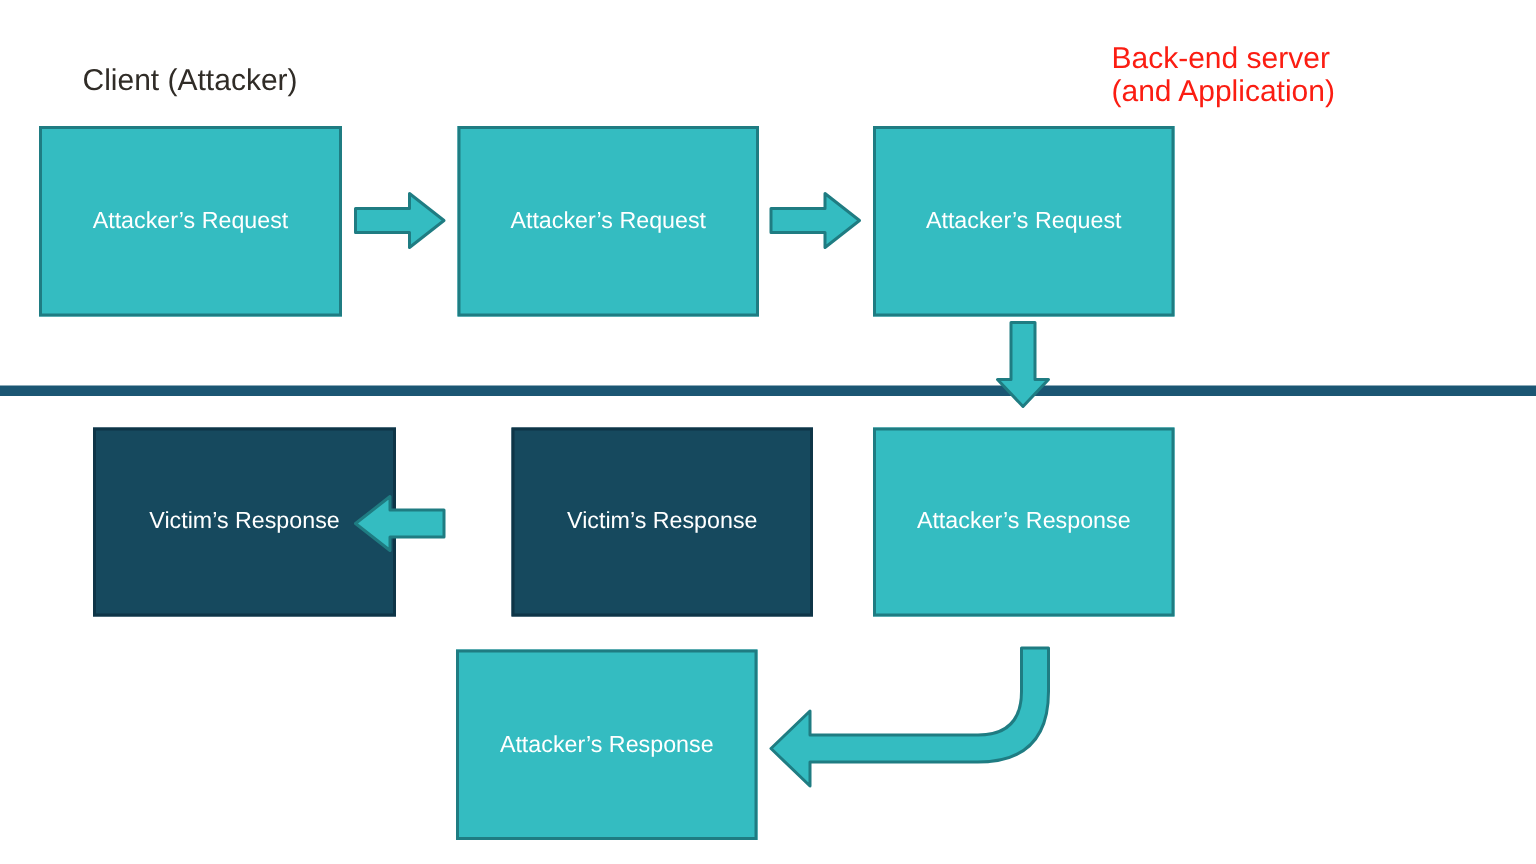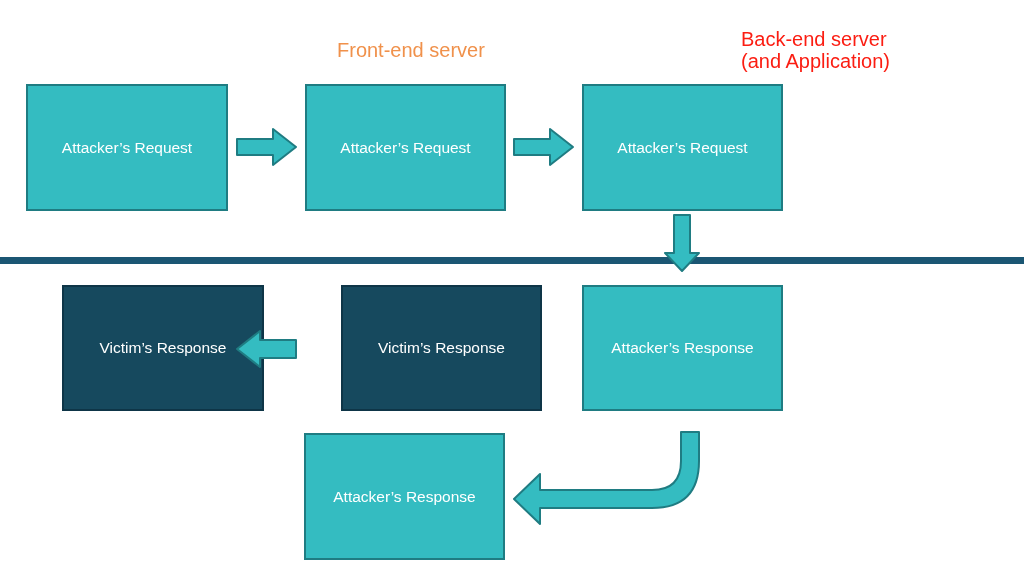--- a/index.html
+++ b/index.html
@@ -76,21 +76,21 @@
     stroke: var(--arrow-border, #1f7c82);
     stroke-width: 2;
     stroke-linejoin: round;
   }
 </style>
 </head>
 <body>
 
 <div class="canvas">
 
-  <div class="col-header hdr-frontend">Front-end server</div>
+  <div class="col-header hdr-client">Client (Attacker)</div>
   <div class="col-header hdr-backend">Back-end server
 (and Application)</div>
 
   <div class="box teal b1">Attacker’s Request</div>
   <div class="box teal b2">Attacker’s Request</div>
   <div class="box teal b3">Attacker’s Request</div>
 
   <div class="divider"></div>
 
   <div class="box dark b4">Victim’s Response</div>

